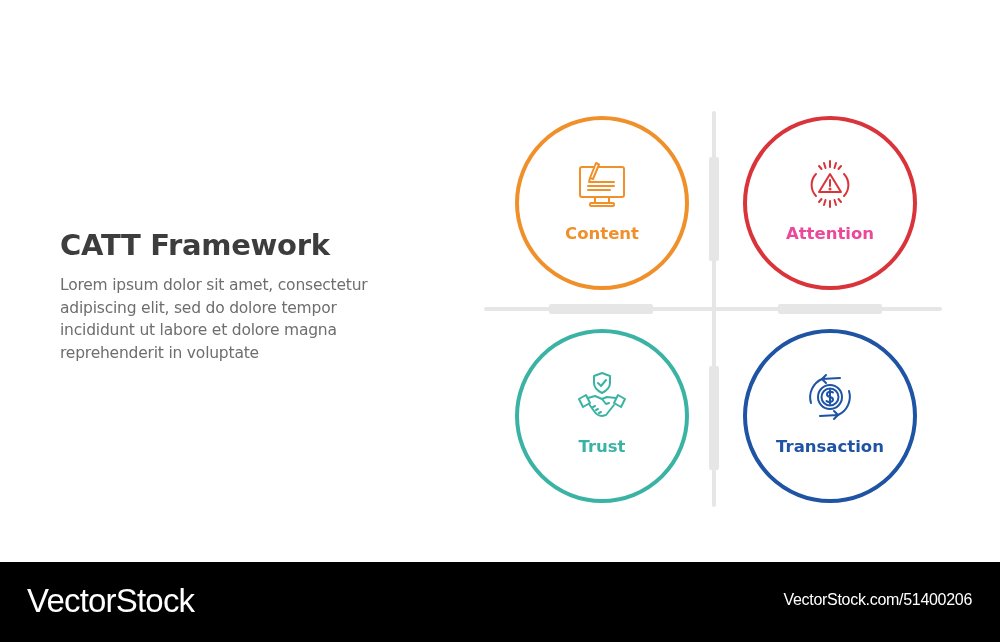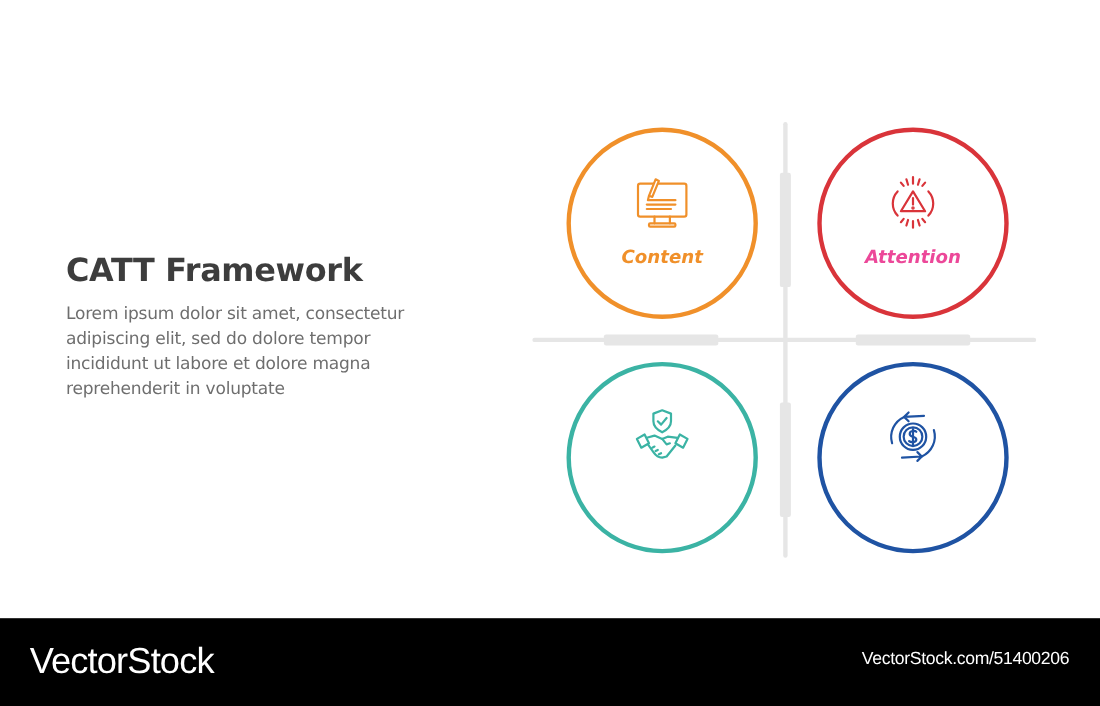--- a/index.html
+++ b/index.html
@@ -18,21 +18,21 @@
       position: absolute; left: 60px; top: 246px; width: 380px;
       font-family: "DejaVu Sans", sans-serif; font-size: 15.5px;
       line-height: 22.5px; color: #6e6e6e; letter-spacing: -0.2px;
     }
     .desc span { display: block; white-space: nowrap; }
 
     .cross { position: absolute; background: #e6e6e6; border-radius: 2px; }
 
     .circle {
       position: absolute; width: 174px; height: 174px; border-radius: 50%;
-      border: 4px solid; background: #ffffff; font-style: italic;
+      border: 4px solid; background: #ffffff;
     }
     .circle .icon {
       position: absolute; left: 50%; top: 38px; width: 52px; height: 52px;
       transform: translateX(-50%);
     }
     .circle .label {
       position: absolute; left: 0; right: 0; top: 104px; text-align: center;
       font-family: "DejaVu Sans", sans-serif; font-weight: bold; font-size: 16.5px;
       white-space: nowrap;
     }
@@ -112,33 +112,35 @@
     <svg class="icon" viewBox="0 0 52 52" fill="none" stroke="#3BB3A4" stroke-width="2" stroke-linecap="round" stroke-linejoin="round">
       <path d="M26 2 L34 5 L34 12 C34 17 30 20 26 22 C22 20 18 17 18 12 L18 5 Z"></path>
       <path d="M22 12 L25 15 L30 9"></path>
       <path d="M3 28 L10 24 L14 32 L7 36 Z"></path>
       <path d="M49 28 L42 24 L38 32 L45 36 Z"></path>
       <path d="M12 27 L19 25 L26 28 L31 26 L40 27"></path>
       <path d="M13 33 L18 40 C20 43 23 45 26 45 L30 44 L38 34"></path>
       <path d="M26 28 L30 33 L33 32"></path>
       <path d="M17 36 L19 35 M20 39 L22 38 M23 42 L25 41"></path>
     </svg>
+    <div class="label" style="color:#3BB3A4;">Trust</div>
   </div>
 
   <div class="circle" style="left:743px; top:301px; border-color:#1F53A3;">
     <svg class="icon" viewBox="0 0 52 52" fill="none" stroke="#1F53A3" stroke-width="2" stroke-linecap="round" stroke-linejoin="round">
       <circle cx="26" cy="26" r="12"></circle>
       <circle cx="26" cy="26" r="8.5"></circle>
       <path d="M29 21.5 C28 20.5 23 20 23 23.5 C23 27 29 25 29 28.5 C29 31.5 24 31.5 22.5 30"></path>
       <line x1="26" y1="19" x2="26" y2="33"></line>
       <path d="M7 32 A20 20 0 0 1 18 8"></path>
       <path d="M45 20 A20 20 0 0 1 34 44"></path>
       <path d="M18 8 L36 7 M18 8 L22 4 M18 8 L22 12"></path>
       <path d="M34 44 L16 45 M34 44 L30 40 M34 44 L30 48"></path>
     </svg>
+    <div class="label" style="color:#1F53A3;">Transaction</div>
   </div>
 
 </div>
 
 <div class="footer">
   <div class="brand">VectorStock</div>
   <div class="ref">VectorStock.com/51400206</div>
 </div>
 
 </body></html>

